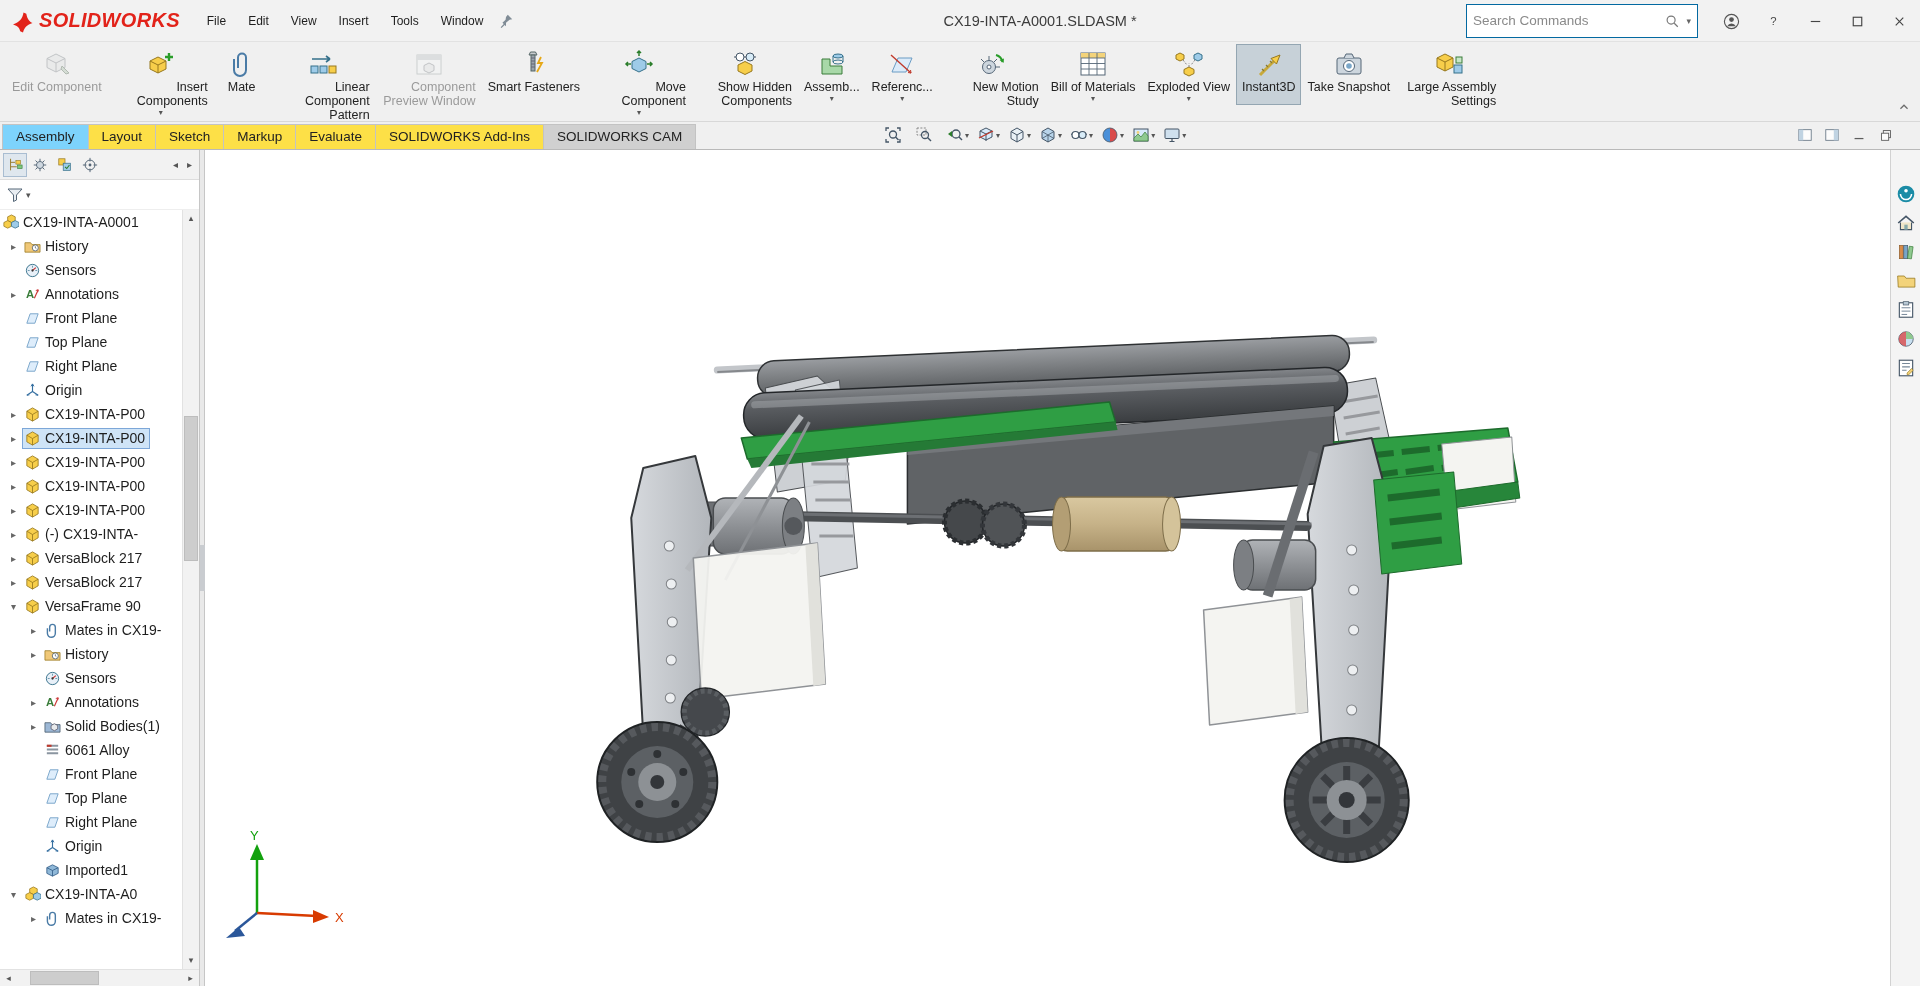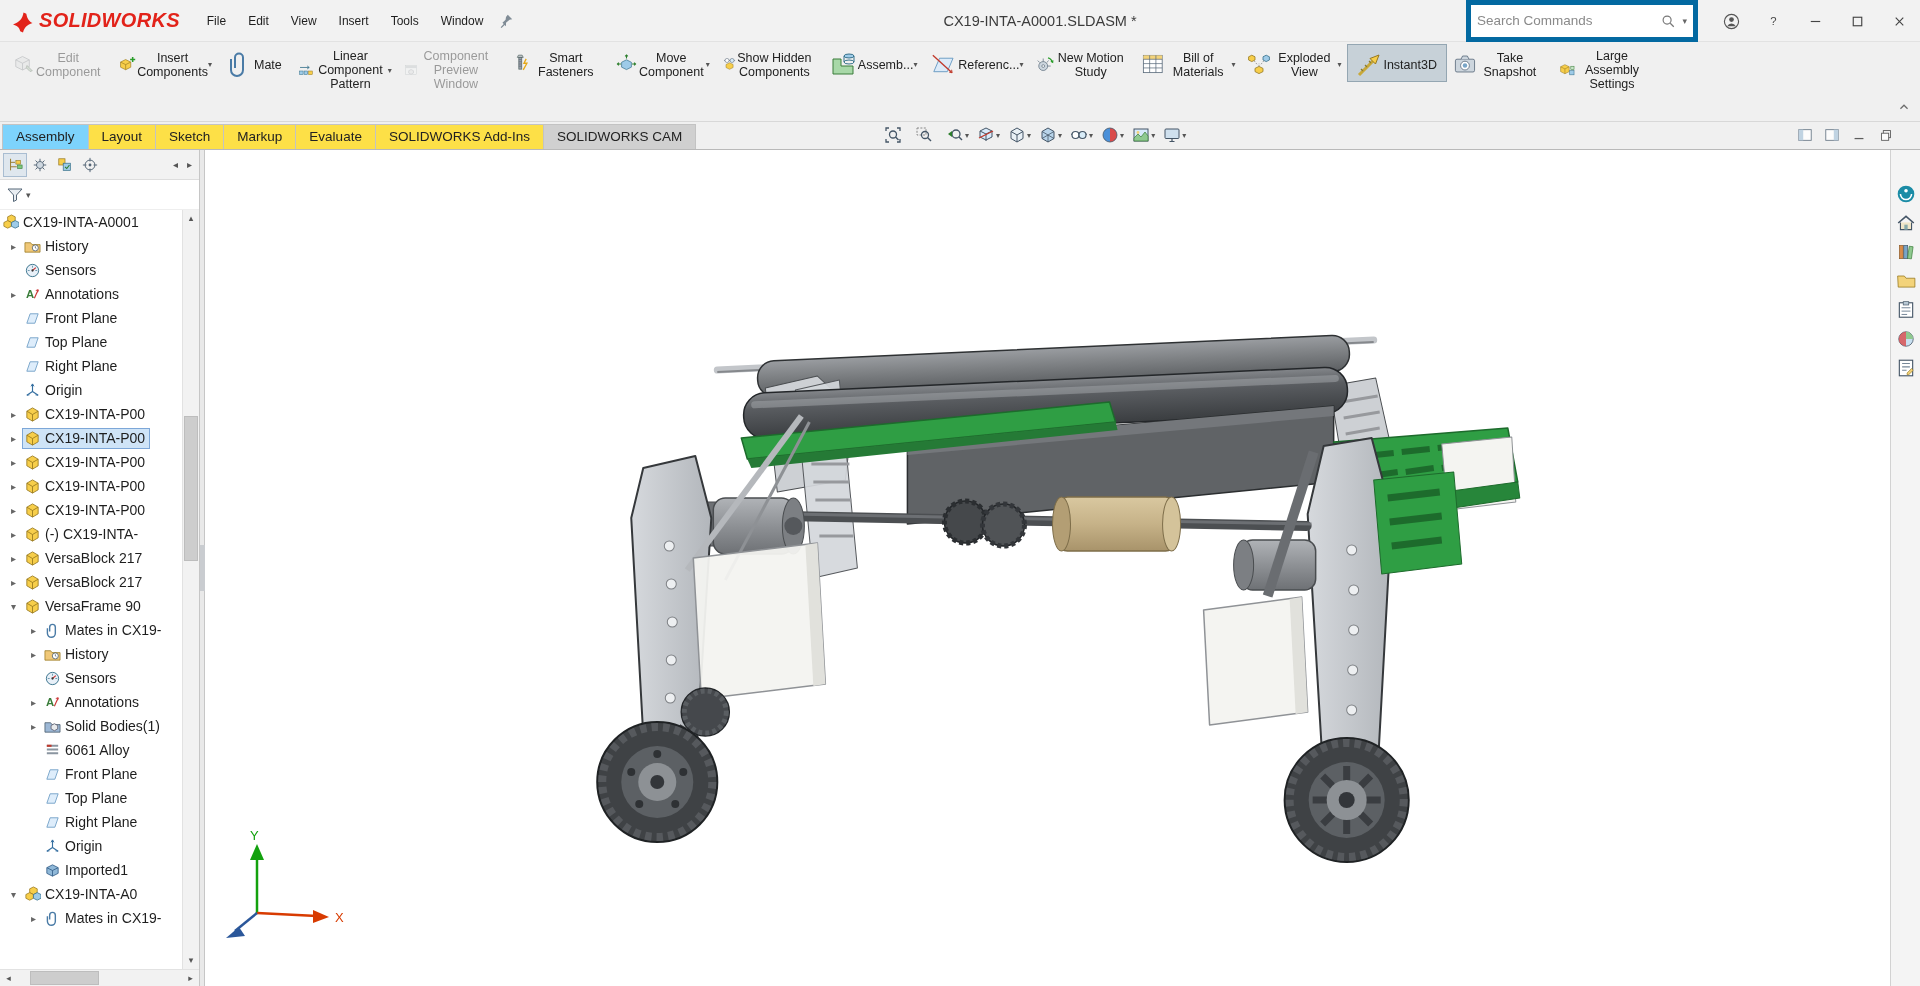--- a/index.html
+++ b/index.html
@@ -13,31 +13,31 @@
 
 .titlebar{height:42px;background:#f2f2f2;display:flex;align-items:center;padding-left:10px;position:relative;border-bottom:1px solid #e2e2e2}
 .logo{display:flex;align-items:center;gap:5px;margin-right:16px}
 .logo-glyph{width:24px;height:24px}
 .logo-text{color:#e2231a;font-weight:bold;font-style:italic;font-size:20px;letter-spacing:.3px}
 .menubar{display:flex;height:100%}
 .menu-item{padding:0 11px;line-height:42px;font-size:12px;cursor:default}
 .pin{opacity:.75;align-self:center;margin-left:4px}
 .doc-title{position:absolute;left:160px;right:0;text-align:center;font-size:14.5px;color:#3c3c3c;pointer-events:none}
 .tb-right{margin-left:auto;display:flex;align-items:center;height:100%;position:relative;z-index:1}
-.search-box{width:232px;height:30px;background:#fff;border:5px solid #0369a1;display:flex;align-items:center;padding:16px 6px;gap:6px;margin-right:12px}
+.search-box{width:232px;height:30px;background:#fff;border:1px solid #0369a1;display:flex;align-items:center;padding:16px 6px;gap:6px;margin-right:12px}
 .search-input{flex:1;min-width:0;border:none;outline:none;font-size:13.5px;color:#333;background:transparent}
 .search-input::placeholder{color:#8a8a8a}
 .search-caret{font-size:9px;color:#666}
 .tb-ctrls{display:flex;height:100%}
 .tb-ctrl{width:42px;height:42px;display:flex;align-items:center;justify-content:center}
 .tb-ctrl svg{width:17px;height:17px}
 
 
 .ribbon{height:80px;background:#f0f0f0;display:flex;align-items:flex-start;padding:2px 2px 0 6px;position:relative;border-bottom:1px solid #d8d8d8}
-.rbtn{display:flex;flex-direction:row;align-items:center;min-width:56px;max-width:106px;padding:4px 5px 1px;text-align:center;border:1px solid transparent}
+.rbtn{display:flex;flex-direction:column;align-items:center;min-width:56px;max-width:106px;padding:4px 5px 1px;text-align:right;border:1px solid transparent}
 .rbtn .ric{width:30px;height:30px;margin-bottom:1px}
 .rlabel{font-size:12.5px;line-height:1.12;color:#222}
 .rcaret{font-size:8px;color:#555;line-height:1;margin-top:1px}
 .rbtn.disabled{opacity:.42;filter:grayscale(.7)}
 .rbtn.active{background:#c7d1d8;border-color:#94a6b2}
 .ribbon-collapse{position:absolute;right:8px;bottom:6px;opacity:.85}
 
 
 .tabbar{height:28px;background:#f0f0f0;border-bottom:1px solid #b9b9b9;display:flex;align-items:flex-end;position:relative}
 .tabs{display:flex;align-items:flex-end;padding-left:2px}

